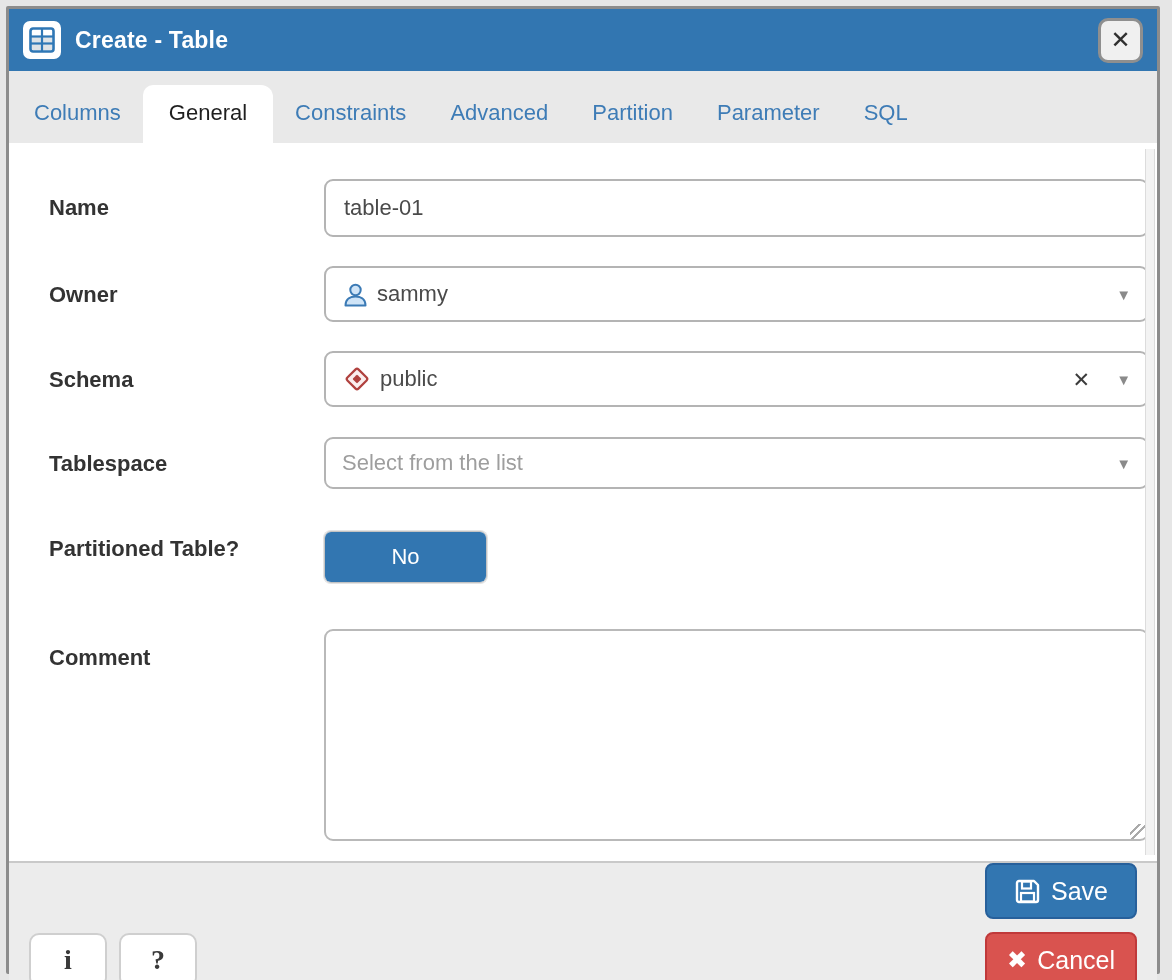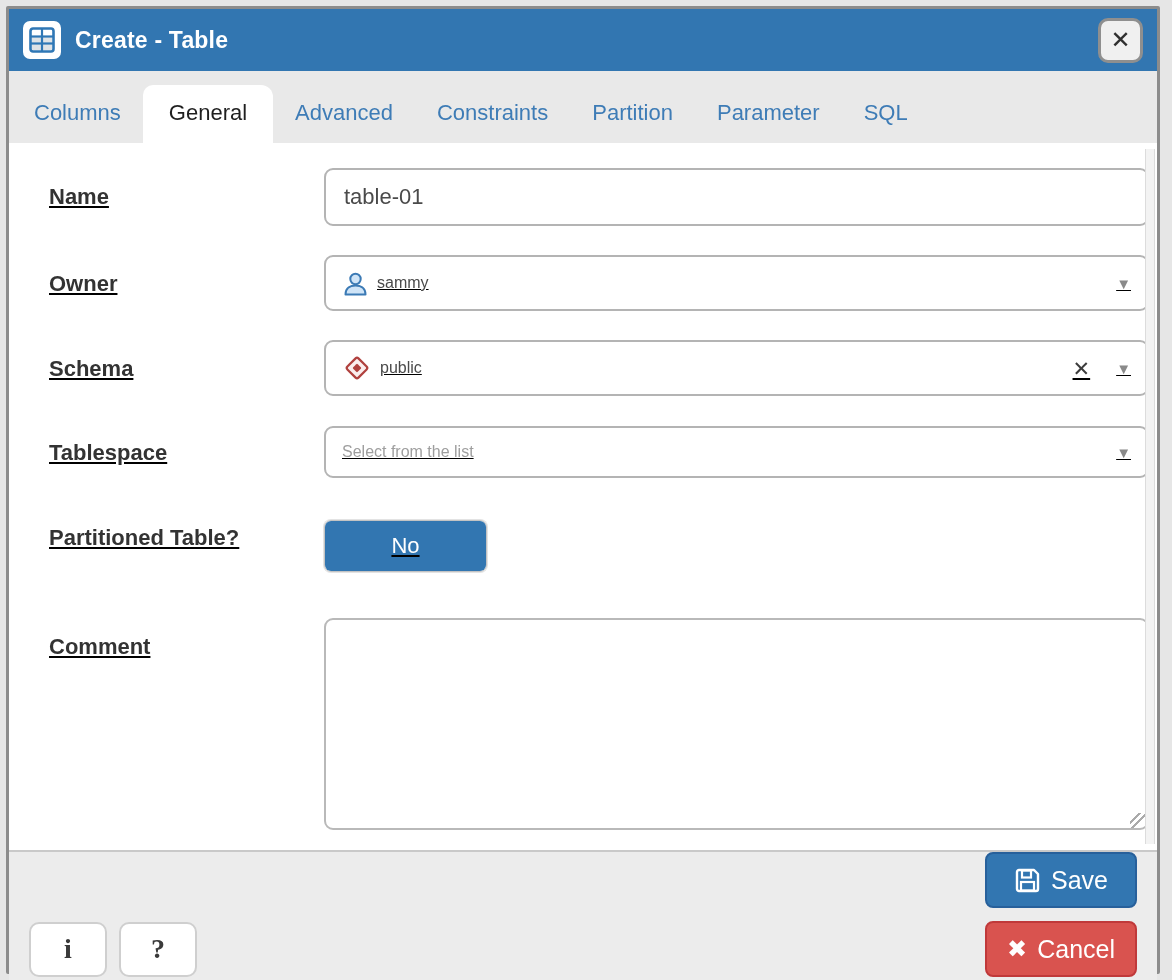--- a/index.html
+++ b/index.html
@@ -51,22 +51,21 @@
     cursor:pointer; white-space:nowrap;
   }
   .tab.active {
     background:#ffffff; color:#1f1f1f;
     border-radius:10px 12px 0 0;
     padding:15px 26px 17px 26px;
   }
   
   .content {
     flex:1 1 auto; background:#ffffff; position:relative;
-    padding:25px 8px 0 40px;
-    text-decoration:underline;
+    padding:36px 8px 0 40px;
   }
   .scroll-track {
     position:absolute; top:6px; right:2px; bottom:6px; width:10px;
     background:#f3f3f3; border-left:1px solid #dcdcdc; border-right:1px solid #dcdcdc;
   }
   .form-grid {
     display:grid; grid-template-columns:275px 1fr;
     align-items:start; width:1100px;
   }
   .flabel {
@@ -81,21 +80,21 @@
     font-family:"Liberation Sans","DejaVu Sans",sans-serif;
     font-size:22px; color:#4a4a4a; padding:0 18px;
     outline:none; background:#fff;
   }
   input.text-input::placeholder { color:#9e9e9e; }
   .combo {
     height:56px; border:2px solid #b4b4b4; border-radius:9px;
     display:flex; align-items:center; padding:0 16px; background:#fff;
     cursor:pointer;
   }
-  .combo .val { font-size:16px; color:#4a4a4a; margin-left:8px; }
+  .combo .val { font-size:22px; color:#4a4a4a; margin-left:8px; }
   .combo .val.placeholder { color:#9e9e9e; margin-left:0; }
   .combo .spacer { flex:1; }
   .caret {
     font-size:15px; color:#8a8a8a; line-height:1; user-select:none;
   }
   .clear-x {
     font-size:21px; font-weight:bold; color:#3c3c3c; margin-right:26px;
     line-height:1; cursor:pointer;
   }
   .spacer-gap { height:13px; }
@@ -166,22 +165,22 @@
     </div>
     <div class="title-text">Create - Table</div>
     <div class="close-btn">
       <span>✕</span>
     </div>
   </div>
 
   <div class="tabstrip">
     <div class="tab">Columns</div>
     <div class="tab active">General</div>
+    <div class="tab">Constraints</div>
     <div class="tab">Advanced</div>
-    <div class="tab">Constraints</div>
     <div class="tab">Partition</div>
     <div class="tab">Parameter</div>
     <div class="tab">SQL</div>
   </div>
 
   <div class="content">
     <div class="form-grid">
 
       <div class="flabel">Name</div>
       <div class="fcontrol frow">

